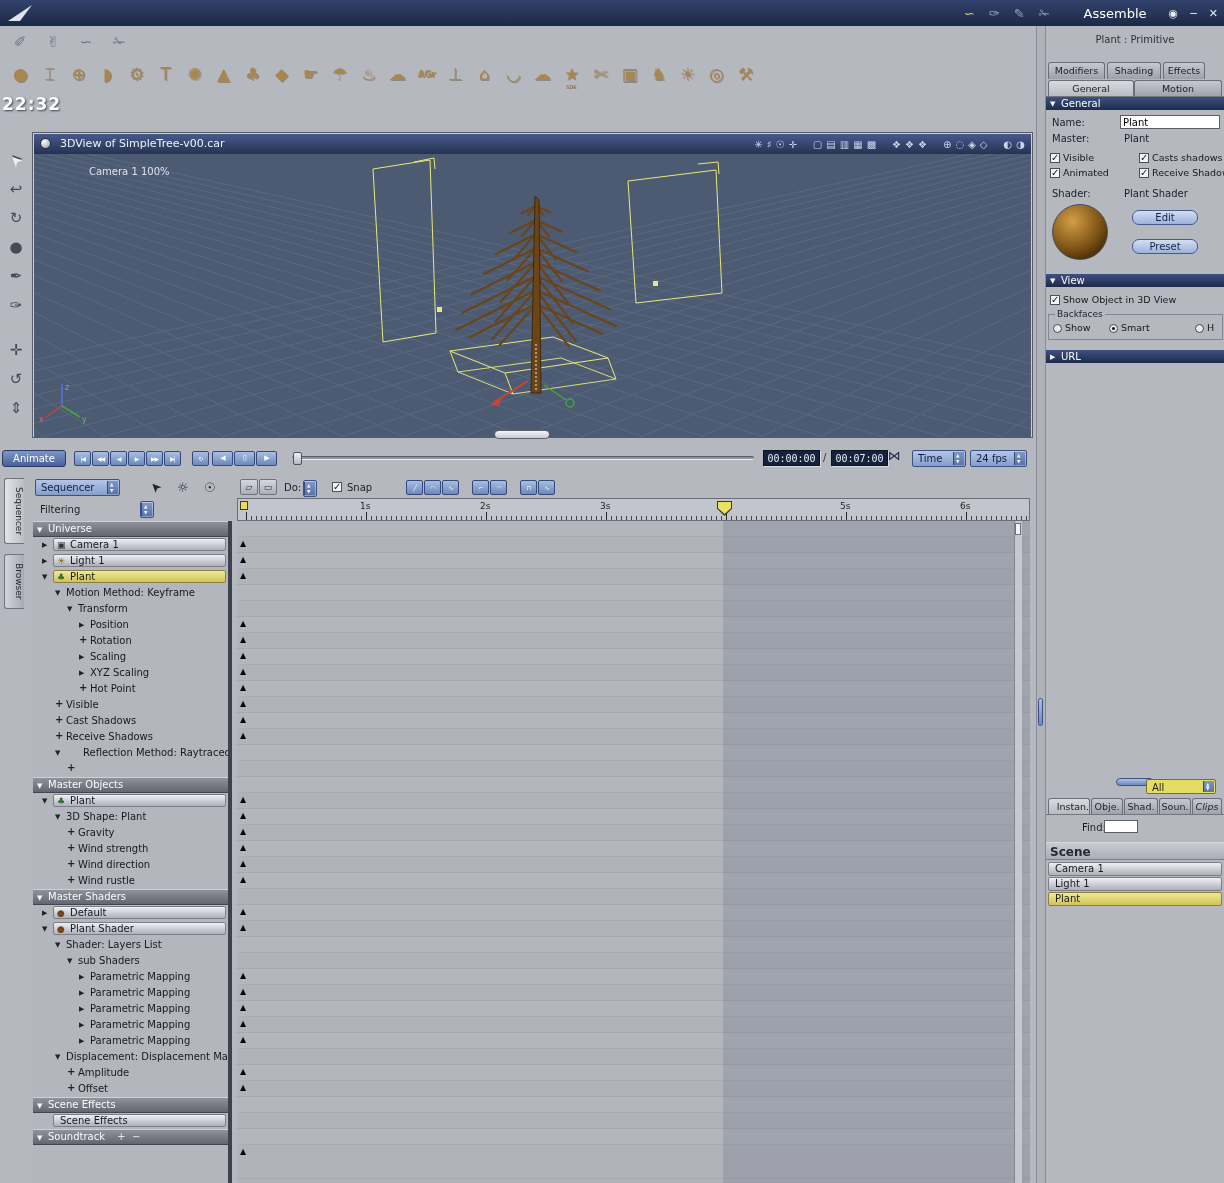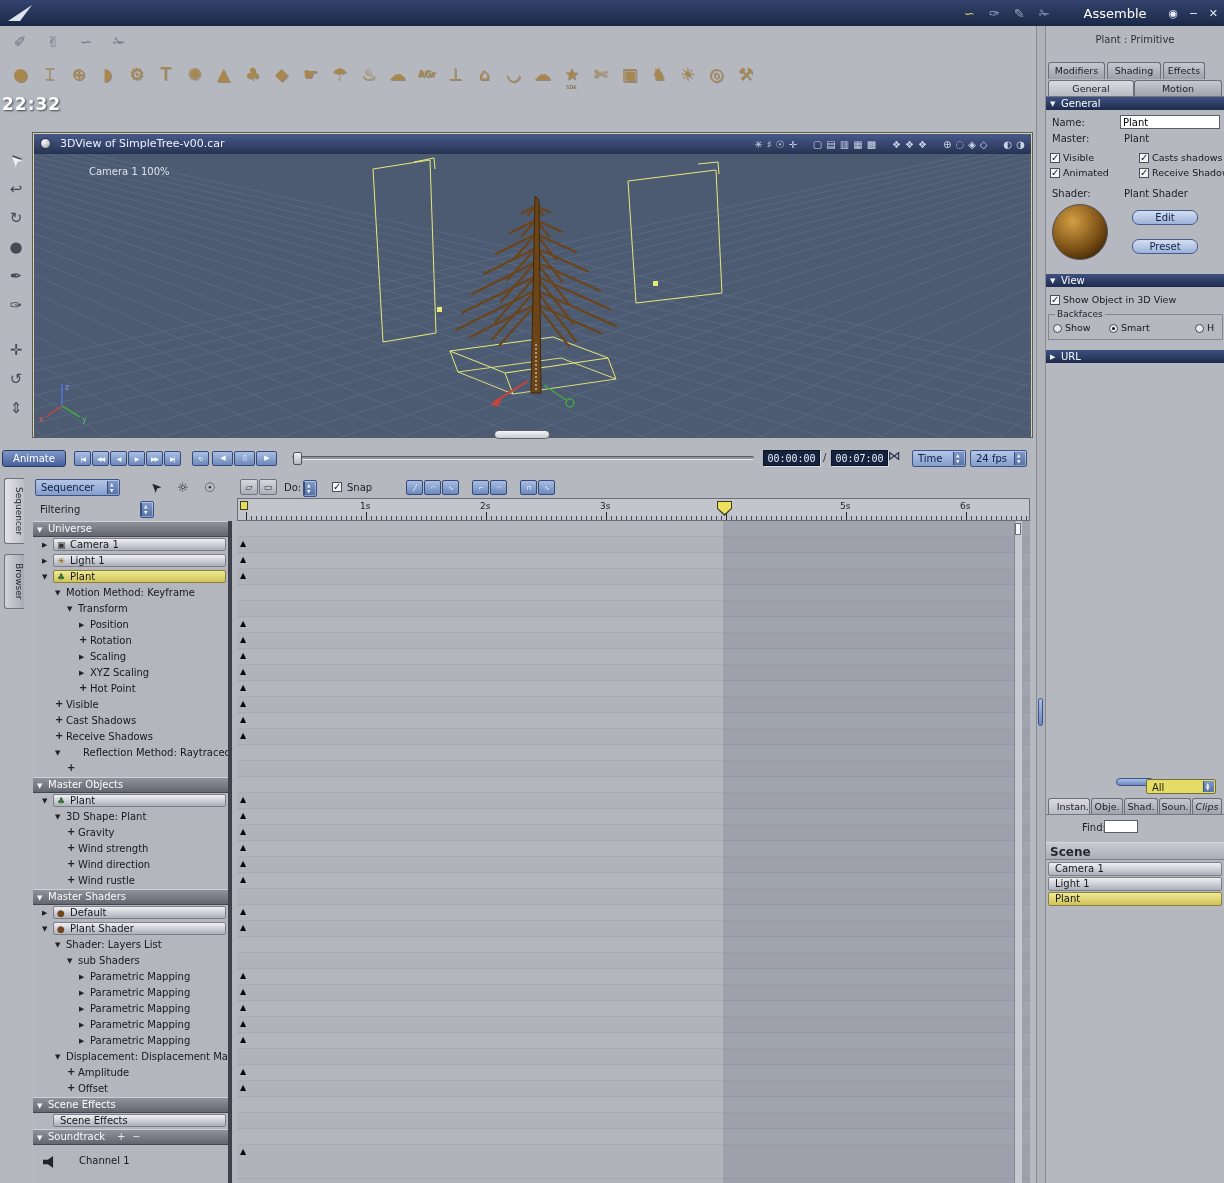--- a/index.html
+++ b/index.html
@@ -647,24 +647,20 @@
         <div class="bar" style="left: 20px;">
           <span class="blbl" style="left: 6px;">Scene Effects</span>
         </div>
       </div>
       <div class="trow thdr" style="height: 16px;">
         <span class="hglyph">▼</span>
         <span class="hlbl">Soundtrack</span>
         <span class="hext" style="left: 84px;">+</span>
         <span class="hext" style="left: 99px;">−</span>
       </div>
-      <div class="trow" style="height: 34px;">
-        <span class="speaker"></span>
-        <span class="clbl">Channel 1</span>
-      </div>
     </div>
   </div>
 <div id="timeline">
   <div id="tl-rows">
       <div class="tlrow" style="height: 16px;"></div>
       <div class="tlrow" style="height: 16px;">
         <span class="kf">▲</span>
       </div>
       <div class="tlrow" style="height: 16px;">
         <span class="kf">▲</span>

